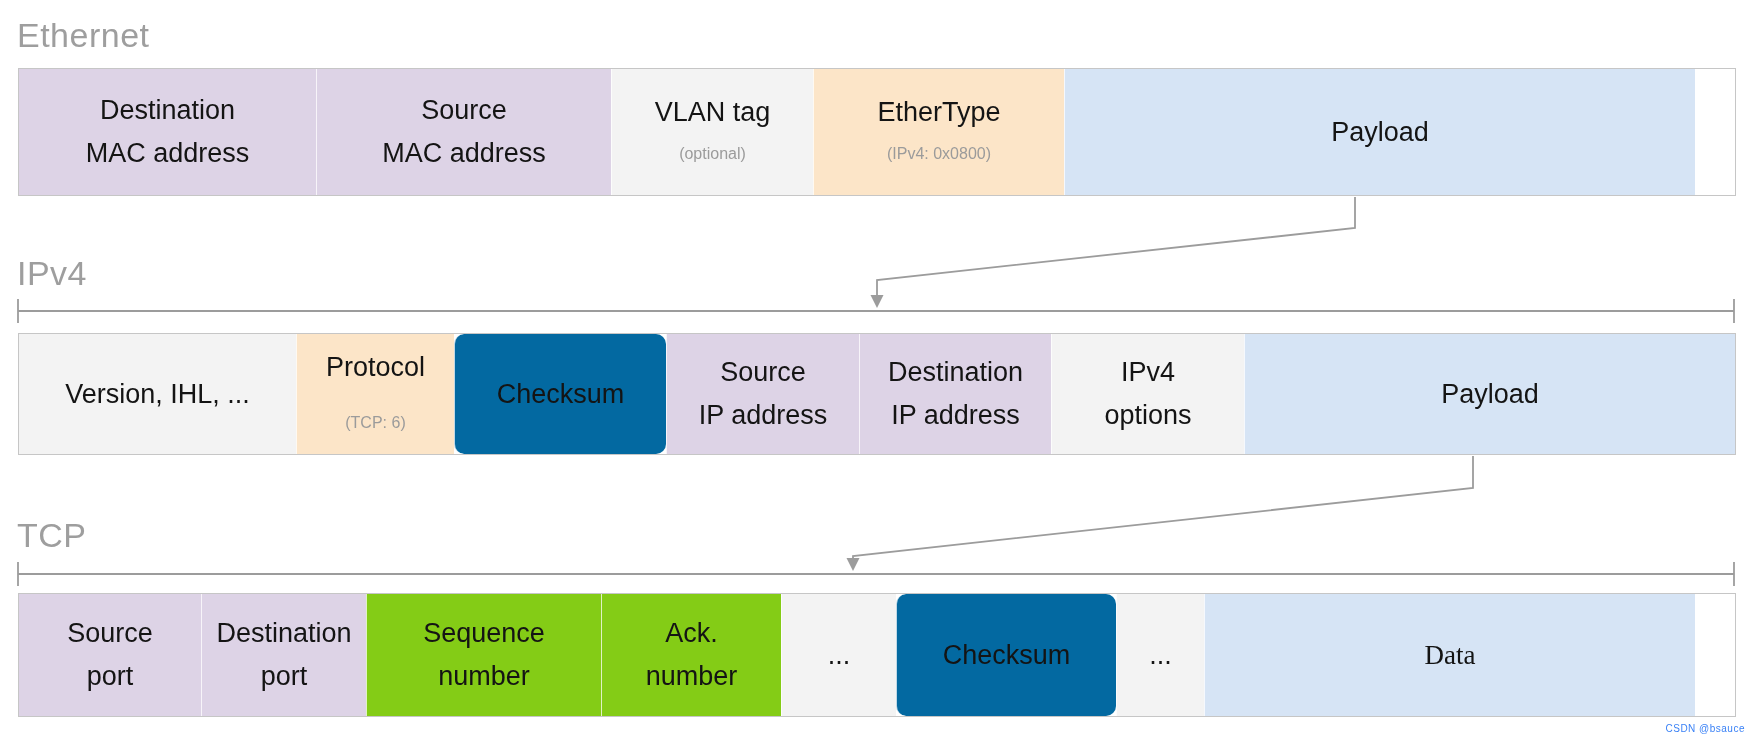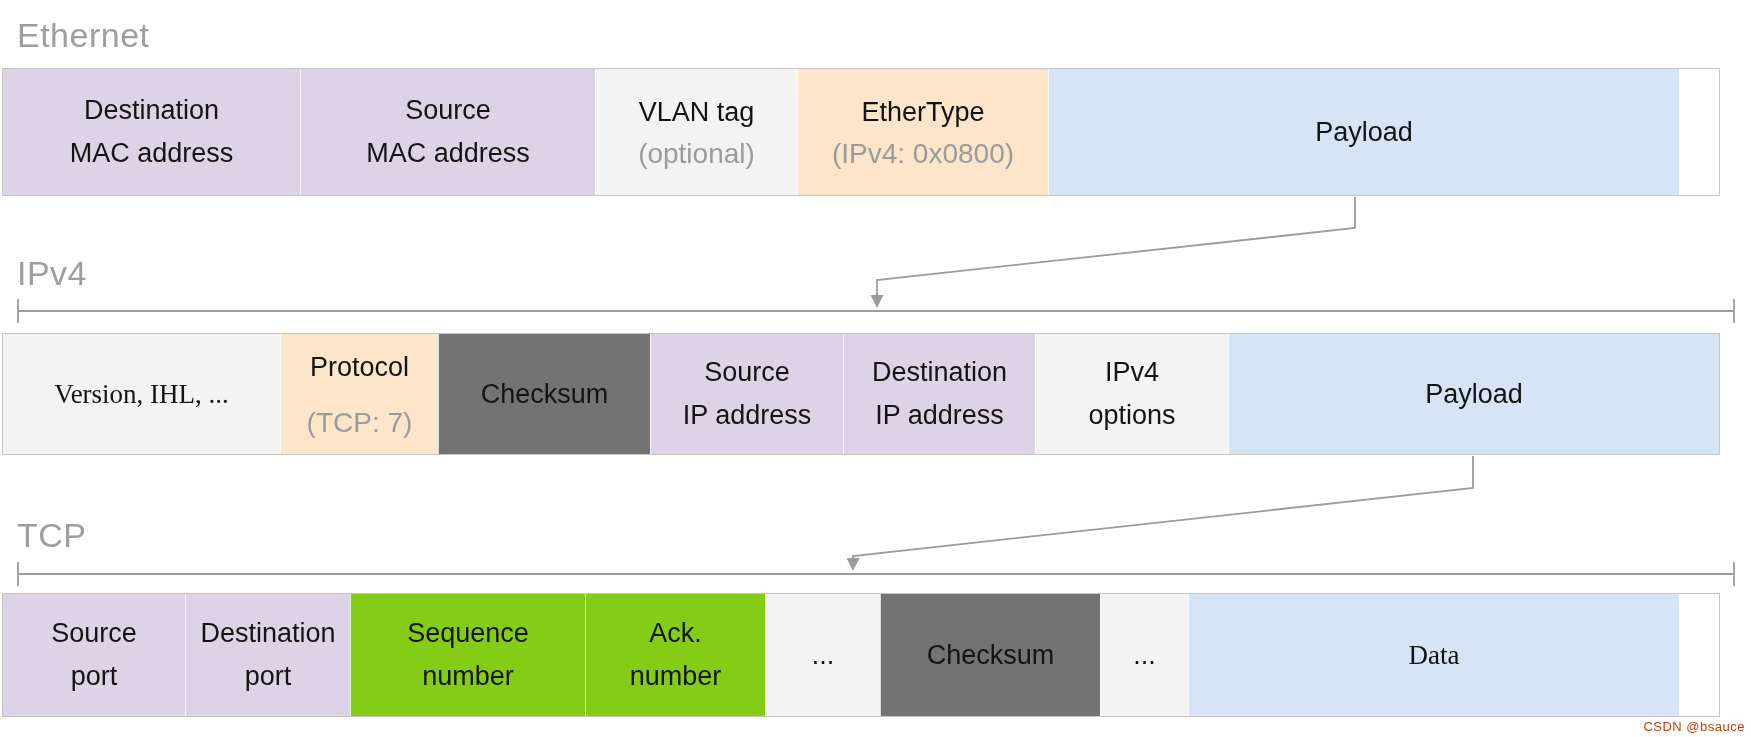--- a/index.html
+++ b/index.html
@@ -5,40 +5,40 @@
   html,body{margin:0;padding:0;background:#ffffff;}
   .canvas{
     position:relative;width:1751px;height:737px;background:#ffffff;overflow:hidden;
     font-family:"Liberation Sans", sans-serif;
   }
   .sec-title{
     position:absolute;left:17px;font-size:34px;line-height:38px;color:#9e9e9e;
     letter-spacing:0.5px;
   }
   .row{
-    position:absolute;left:2px;width:1716px;display:flex;
+    position:absolute;left:18px;width:1716px;display:flex;
     border:1px solid #c6c6c6;box-sizing:content-box;
   }
   .cell{
     height:100%;display:flex;flex-direction:column;align-items:center;justify-content:center;
     text-align:center;font-size:27px;color:#141414;box-sizing:border-box;
     border-left:1px solid rgba(255,255,255,0.75);
   }
   .cell:first-child{border-left:none;}
   .cell .line{line-height:43px;white-space:nowrap;}
-  .cell .sub{font-size:28px;line-height:40px;color:#9b9b9b;white-space:nowrap;}
+  .cell .sub{font-size:16px;line-height:40px;color:#9b9b9b;white-space:nowrap;}
   .purple{background:#ddd3e6;}
   .gray{background:#f3f3f3;}
   .orange{background:#fce5c8;}
-  .green{background:#737373;}
+  .green{background:#0369a1;border-radius:10px;}
   .yellow{background:#84cc16;}
   .blue{background:#d6e4f5;justify-content:center;}
   .overlay{position:absolute;left:0;top:0;pointer-events:none;}
   .watermark{
-    position:absolute;right:6px;bottom:3px;font-size:13px;color:#c2410c;letter-spacing:0.5px;text-align:right;
+    position:absolute;right:6px;bottom:3px;font-size:10px;color:#3b82f6;letter-spacing:0.5px;text-align:right;
   }
 </style>
 </head>
 <body>
 
 <div class="canvas">
 
   <div class="sec-title" style="top:16px;">Ethernet</div>
   <div class="sec-title" style="top:254px;">IPv4</div>
   <div class="sec-title" style="top:516px;">TCP</div>
@@ -59,26 +59,26 @@
     <div class="cell orange" style="width:251px;">
       <div class="line">EtherType</div>
       <div class="sub">(IPv4: 0x0800)</div>
     </div>
     <div class="cell blue" style="width:631px;">
       <div class="line">Payload</div>
     </div>
   </div>
 
   <div class="row" style="top:333px;height:120px;">
-    <div class="cell gray" style="width:277px;font-family:Liberation Serif, serif;">
+    <div class="cell gray" style="width:277px;">
       <div class="line">Version, IHL, ...</div>
     </div>
     <div class="cell orange" style="width:158px;gap:14px;">
       <div class="line">Protocol</div>
-      <div class="sub">(TCP: 7)</div>
+      <div class="sub">(TCP: 6)</div>
     </div>
     <div class="cell green" style="width:212px;">
       <div class="line">Checksum</div>
     </div>
     <div class="cell purple" style="width:193px;">
       <div class="line">Source</div>
       <div class="line">IP address</div>
     </div>
     <div class="cell purple" style="width:192px;">
       <div class="line">Destination</div>

